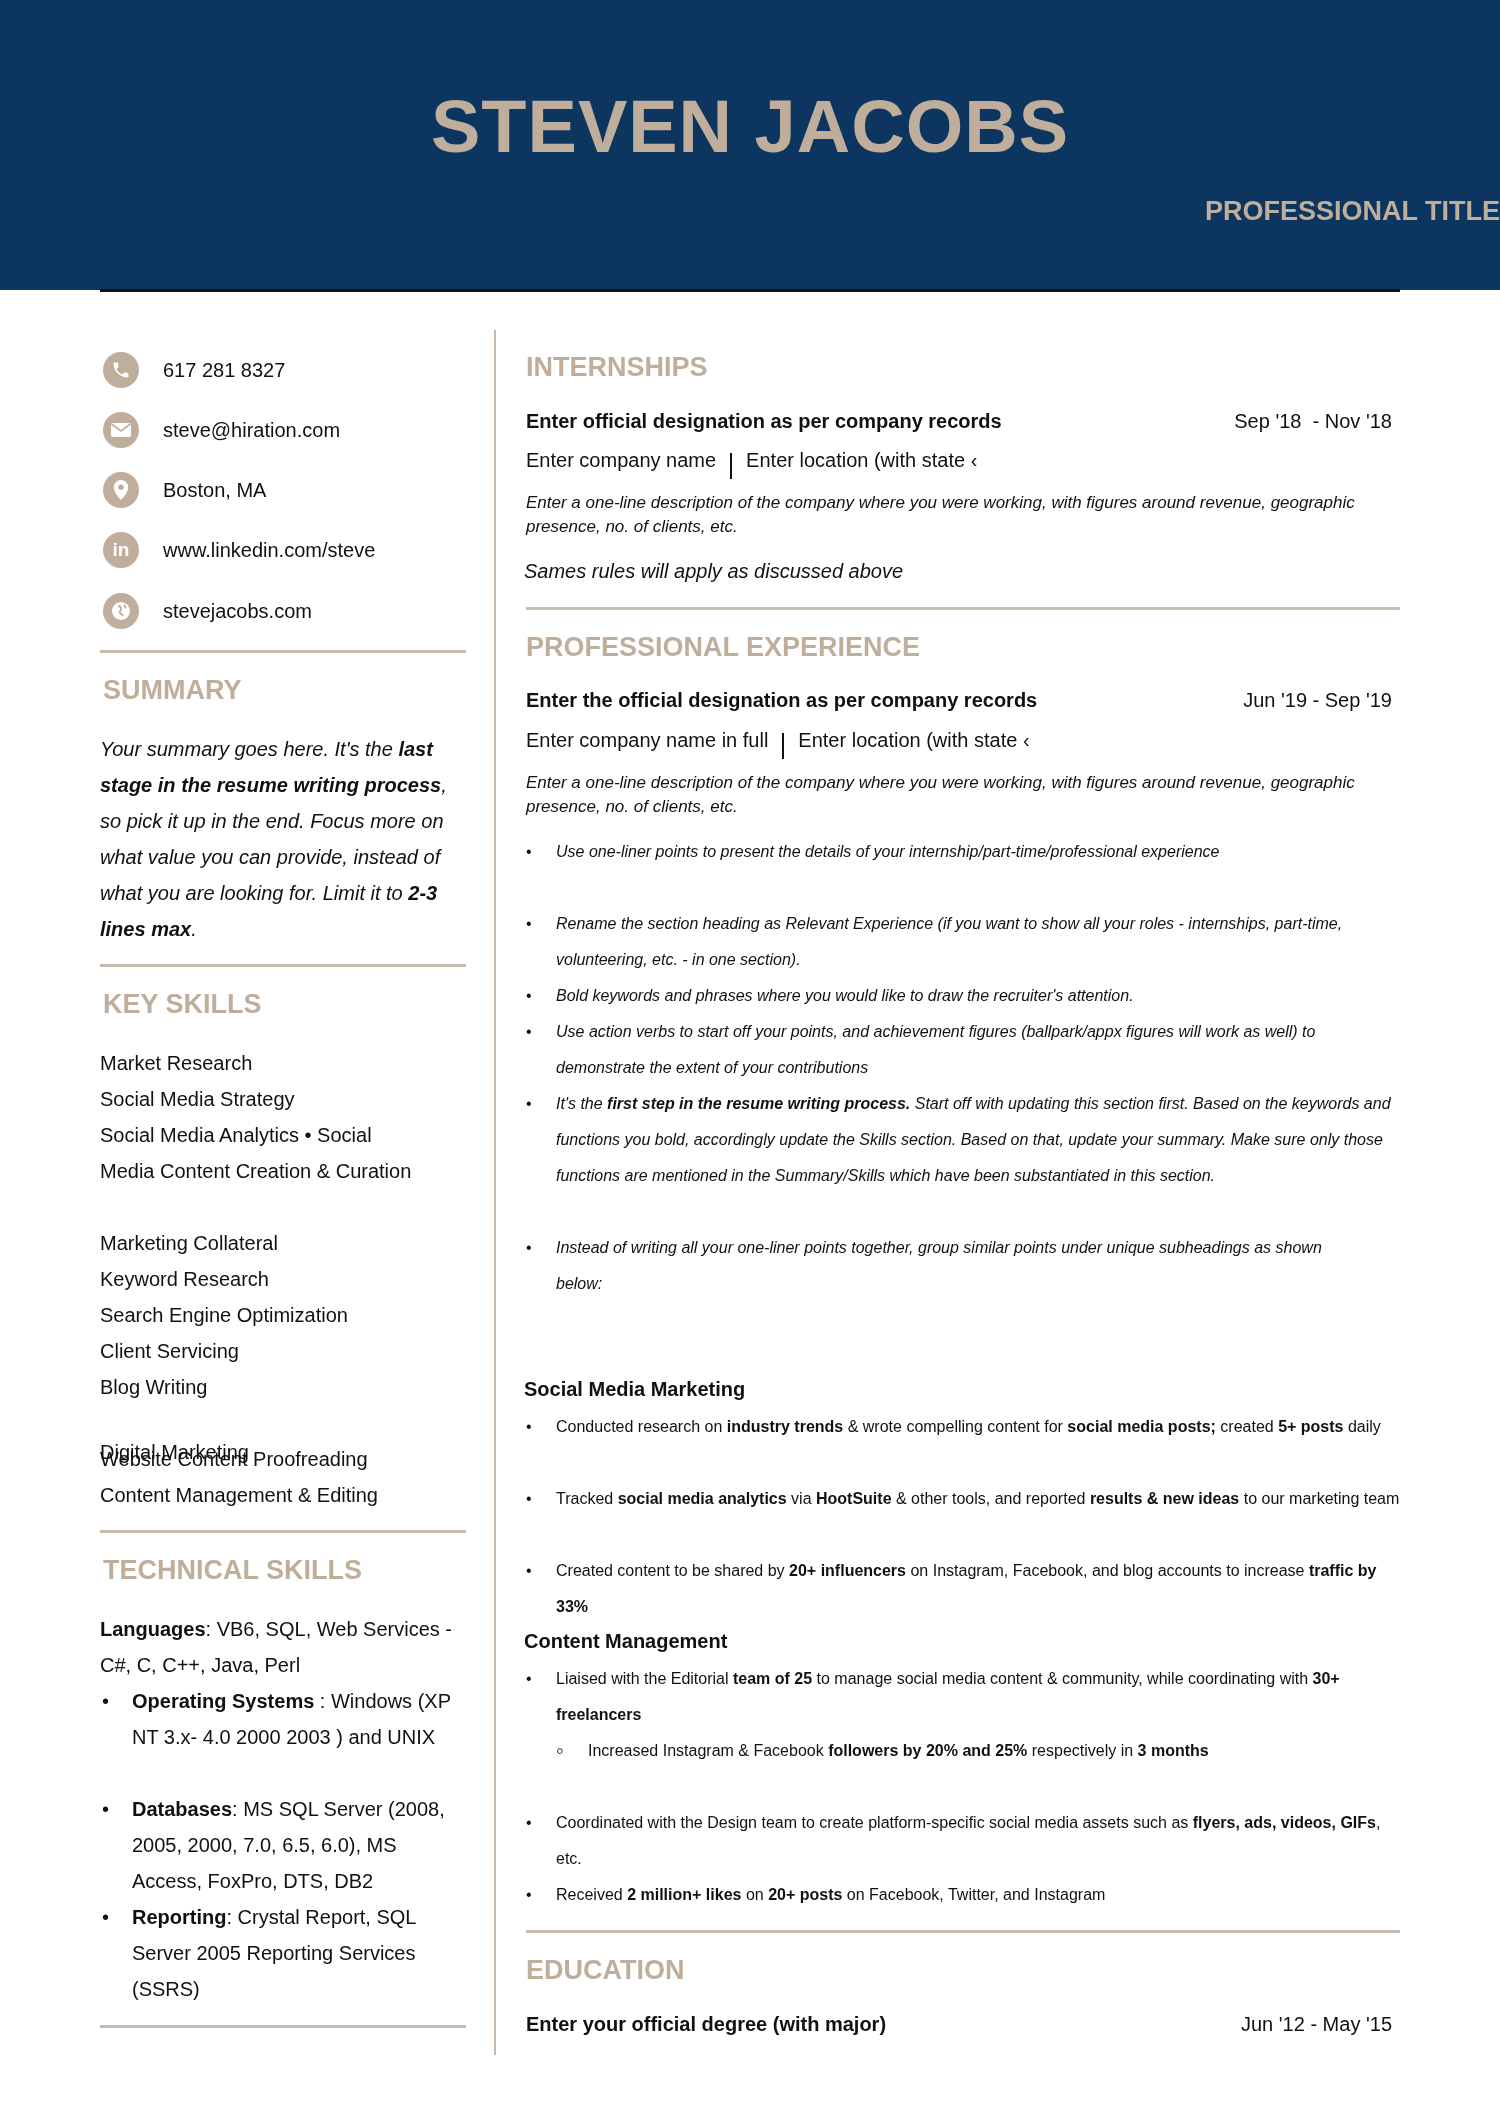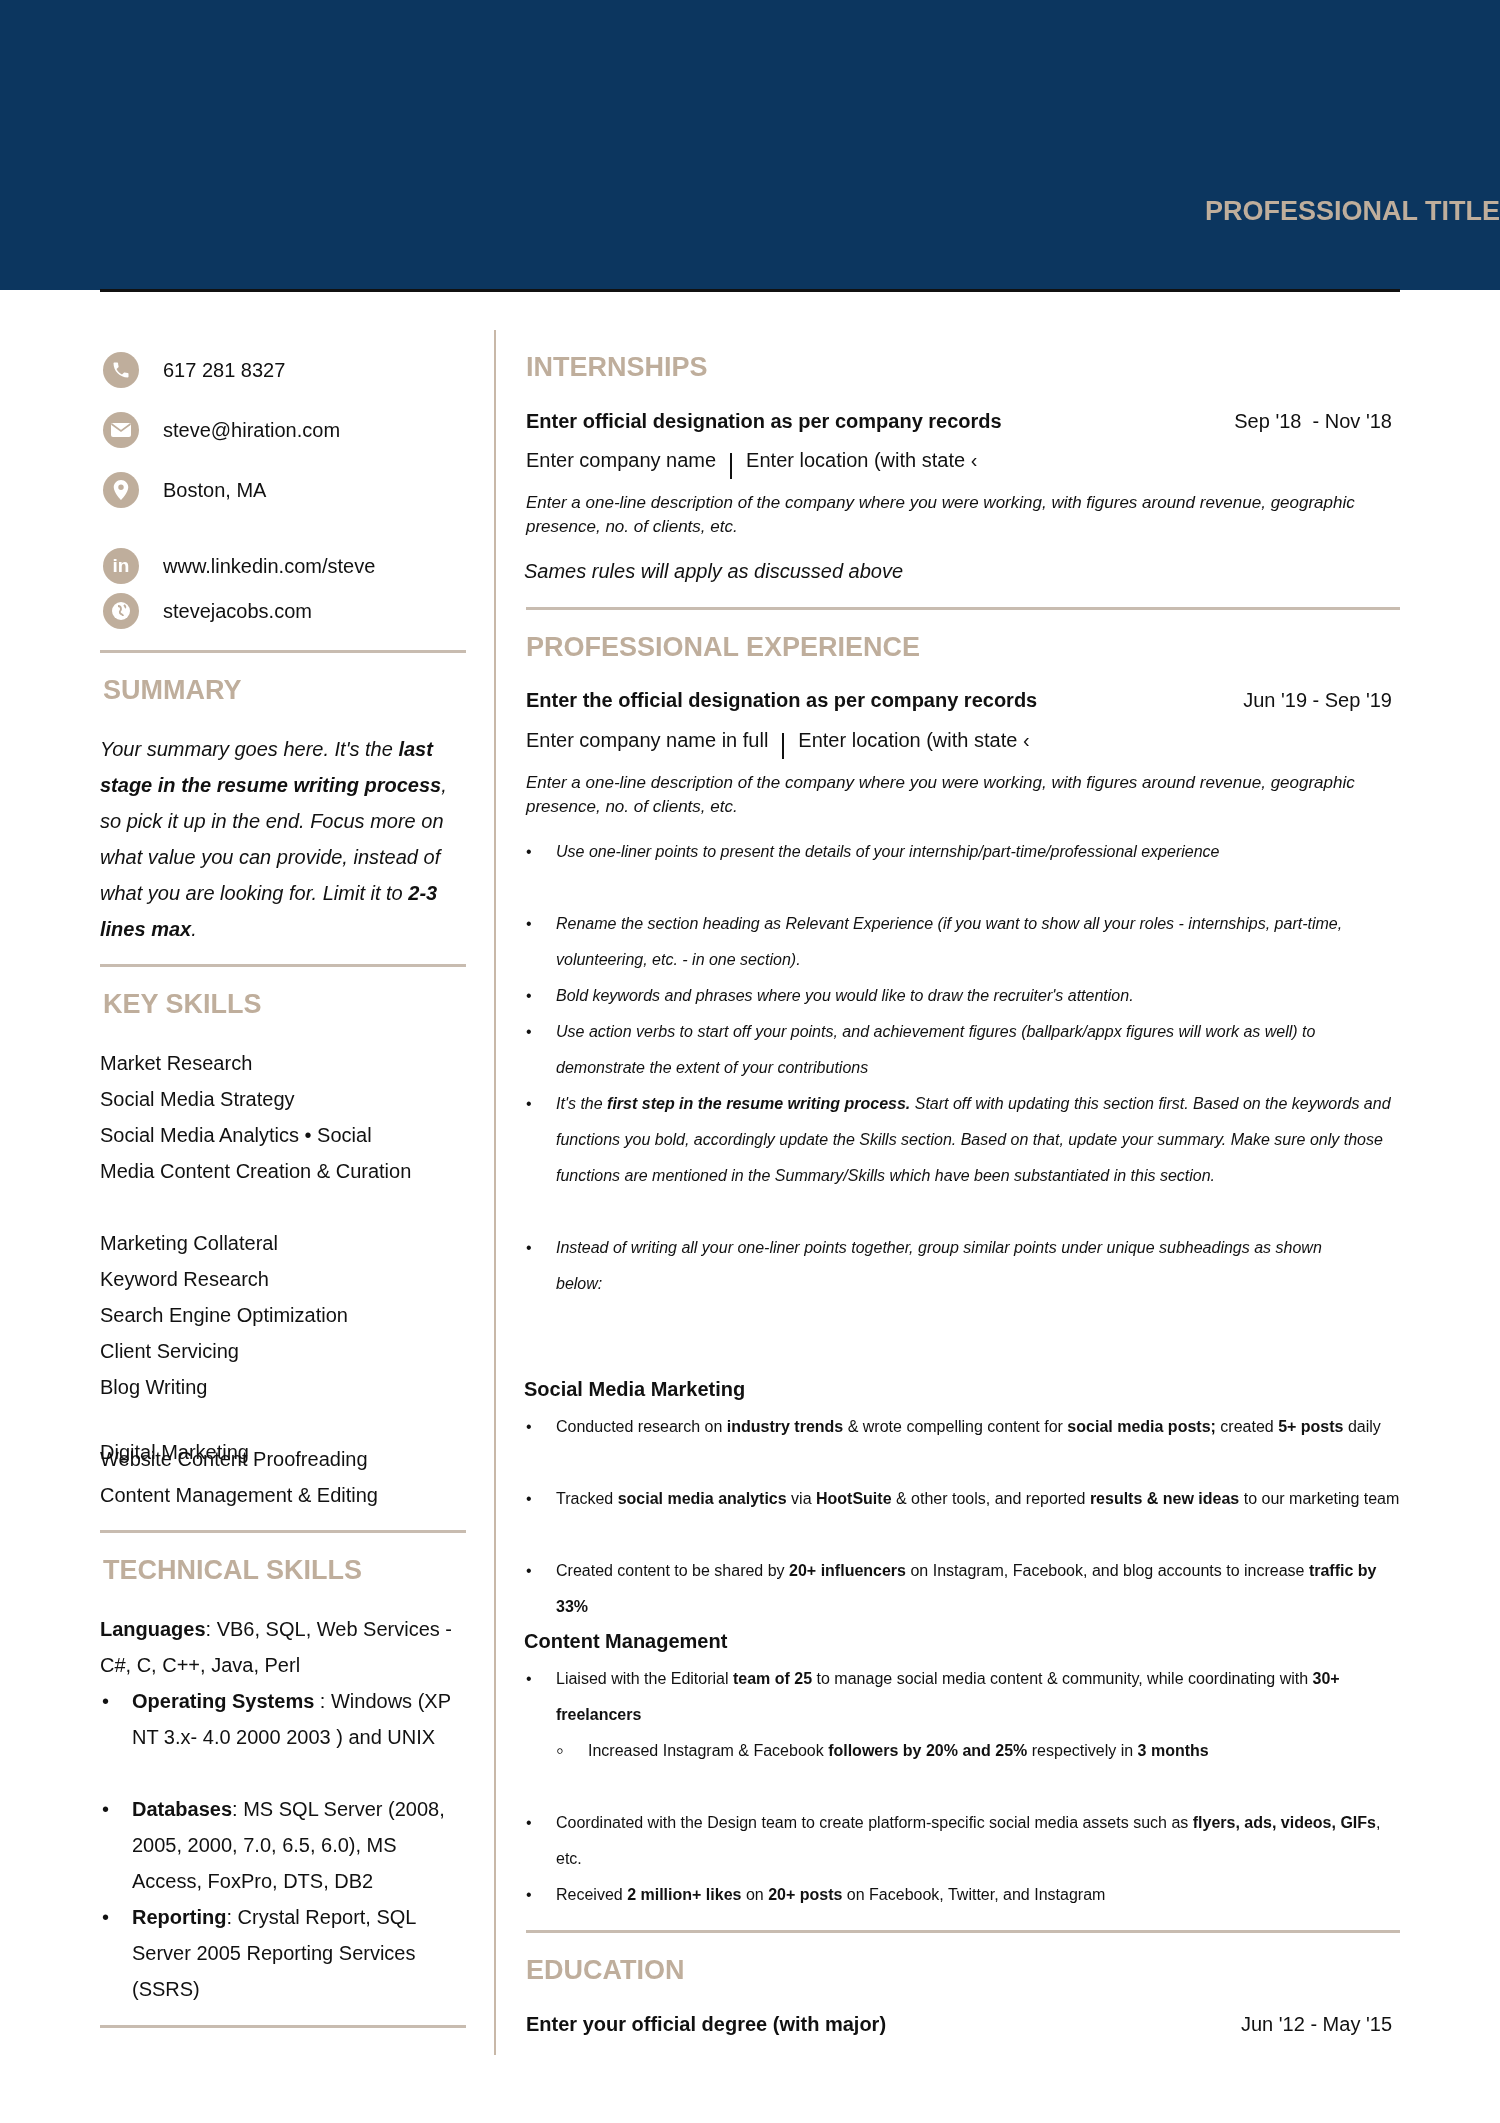--- a/index.html
+++ b/index.html
@@ -26,20 +26,21 @@
   .bul { position: absolute; left: 526px; width: 880px; font-size: 16px; line-height: 36px; padding-left: 30px; box-sizing: border-box; }
   .bul::before { content: "\2022"; position: absolute; left: 0; top: 0; font-style: normal; }
   .bul.sub { left: 556px; width: 850px; padding-left: 32px; }
   .bul.sub::before { content: "\25E6"; font-size: 22px; }
   .subh { position: absolute; left: 524px; font-size: 20px; font-weight: bold; }
 </style>
 </head>
 <body>
 
 <div class="header">
+  <div class="name">STEVEN JACOBS</div>
   <div class="ptitle">PROFESSIONAL TITLE</div>
 </div>
 <div class="header-rule"></div>
 
 <div class="contact" style="top:352px">
   <span class="cicon">
     <svg width="20" height="20" viewBox="0 0 24 24">
         <path fill="#fff" d="M6.6 10.8c1.4 2.8 3.8 5.1 6.6 6.6l2.2-2.2c.3-.3.7-.4 1-.2 1.1.4 2.3.6 3.6.6.6 0 1 .4 1 1V20c0 .6-.4 1-1 1C10.6 21 3 13.4 3 4c0-.6.4-1 1-1h3.5c.6 0 1 .4 1 1 0 1.3.2 2.5.6 3.6.1.3 0 .7-.2 1L6.6 10.8z"></path>
       </svg>
   </span>
@@ -55,21 +56,21 @@
   <span class="ctext">steve@hiration.com</span>
 </div>
 <div class="contact" style="top:472px">
   <span class="cicon">
     <svg width="16" height="20" viewBox="0 0 16 22">
         <path fill="#fff" d="M8 0C3.6 0 0 3.6 0 8c0 6 8 14 8 14s8-8 8-14c0-4.4-3.6-8-8-8zm0 11a3 3 0 110-6 3 3 0 010 6z"></path>
       </svg>
   </span>
   <span class="ctext">Boston, MA</span>
 </div>
-<div class="contact" style="top:548px">
+<div class="contact" style="top:532px">
   <span class="cicon">
     <span style="color:#fff;font-weight:bold;font-size:19px;font-family:'Liberation Sans',sans-serif;">in</span>
   </span>
   <span class="ctext">www.linkedin.com/steve</span>
 </div>
 <div class="contact" style="top:593px">
   <span class="cicon">
     <svg width="22" height="22" viewBox="0 0 22 22">
         <circle cx="11" cy="11" r="9" fill="#fff"></circle>
         <path d="M8 6c2 0 3 1 3 3s-2 2-1 4 3 1 3 3M14 5c1 1 2 2 1 3" stroke="#bfae9c" stroke-width="1.8" fill="none"></path>

